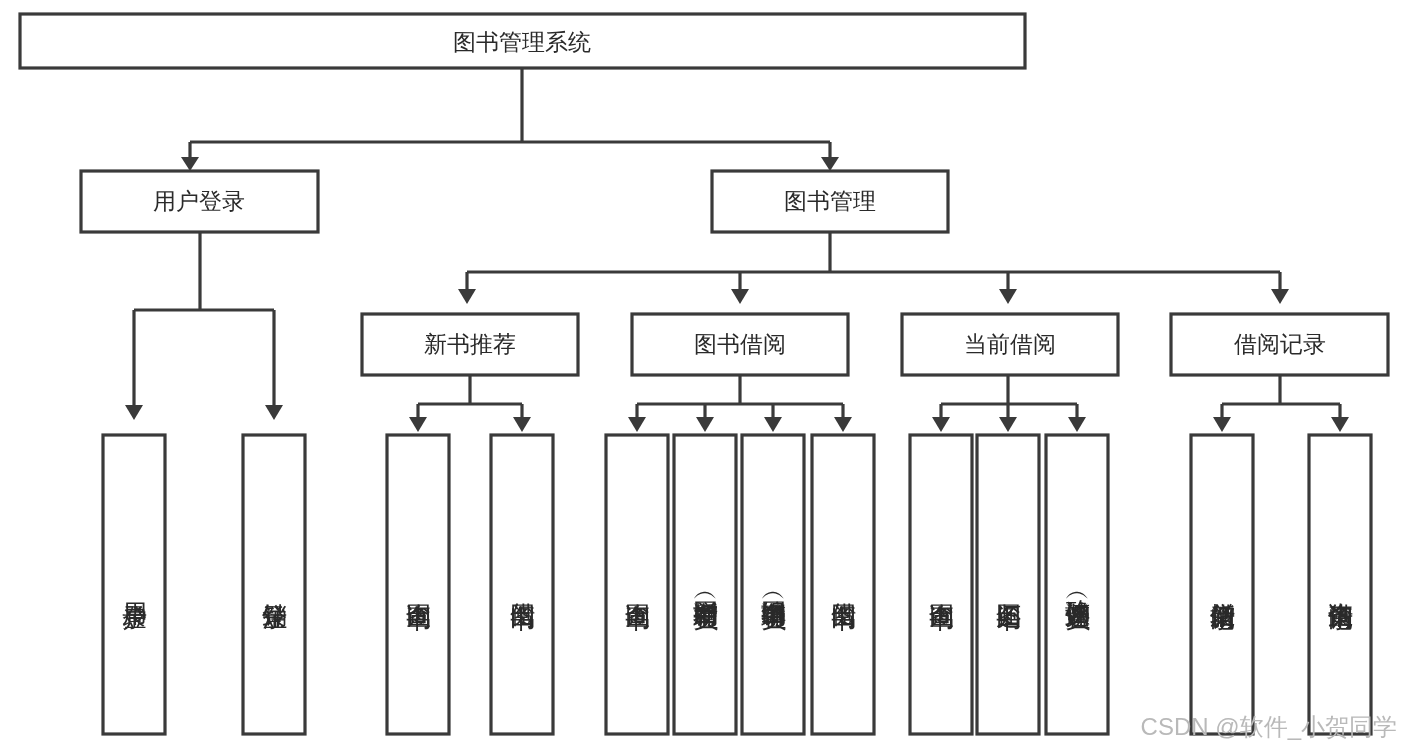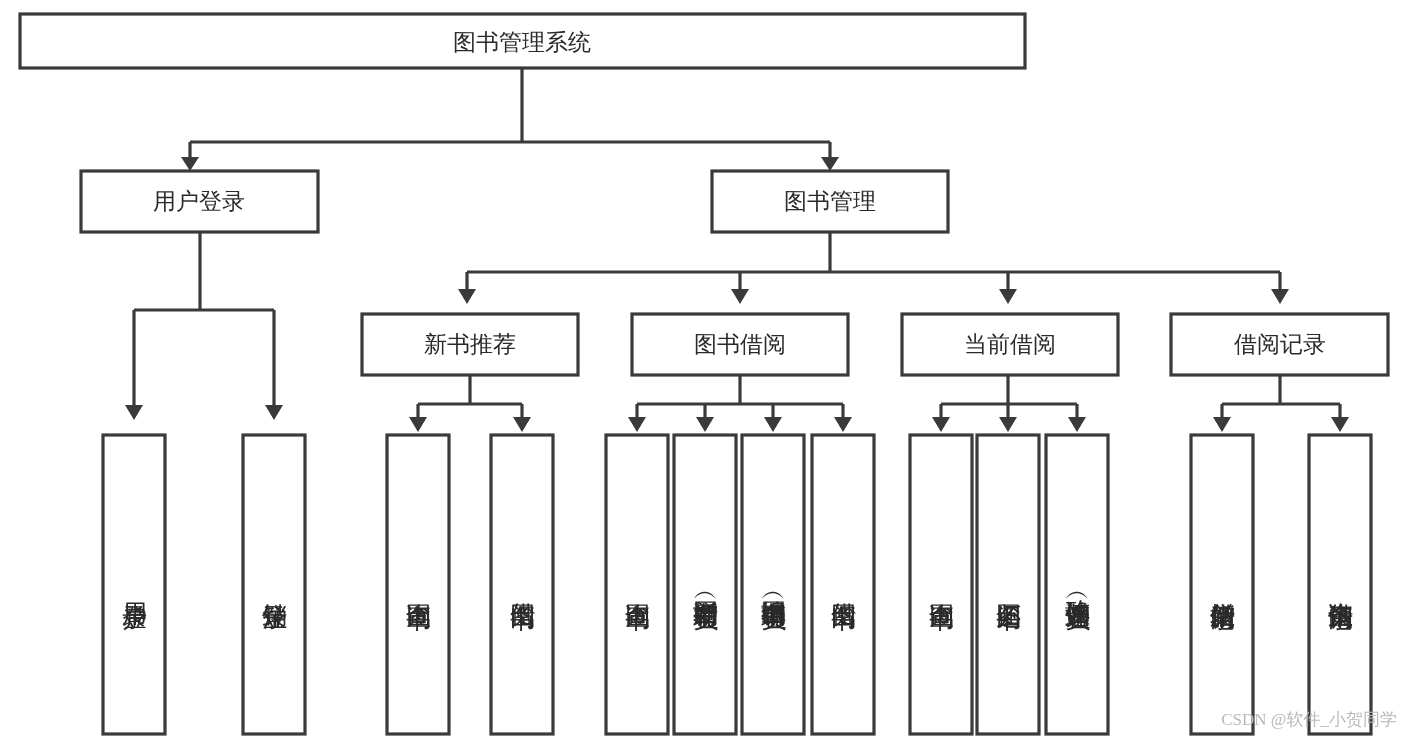--- a/index.html
+++ b/index.html
@@ -22,23 +22,23 @@
     text-orientation:upright;
     font-family:"DejaVu Sans","Liberation Sans",sans-serif;
     font-size:25px;line-height:1.06;color:#2a2a2a;
     letter-spacing:1px;
     display:flex;align-items:center;justify-content:center;
     text-align:center;
     pointer-events:none;
     white-space:normal;
   }
   .watermark{
-    position:absolute;right:8px;bottom:16px;
-    font-family:Liberation Serif, serif;
-    font-size:17px;color:#b9b9b9;white-space:nowrap;
+    position:absolute;right:8px;bottom:4px;
+    font-family:Liberation Sans, sans-serif;
+    font-size:24px;color:#b9b9b9;white-space:nowrap;
   }
 </style>
 </head>
 <body>
 
 <div id="diagram-root">
 
   <svg id="tree" viewBox="0 0 1405 747">
     <defs>
       <marker id="arrow" viewBox="0 0 12 12" refX="6" refY="10.5" markerWidth="9" markerHeight="11" orient="auto-start-reverse">

